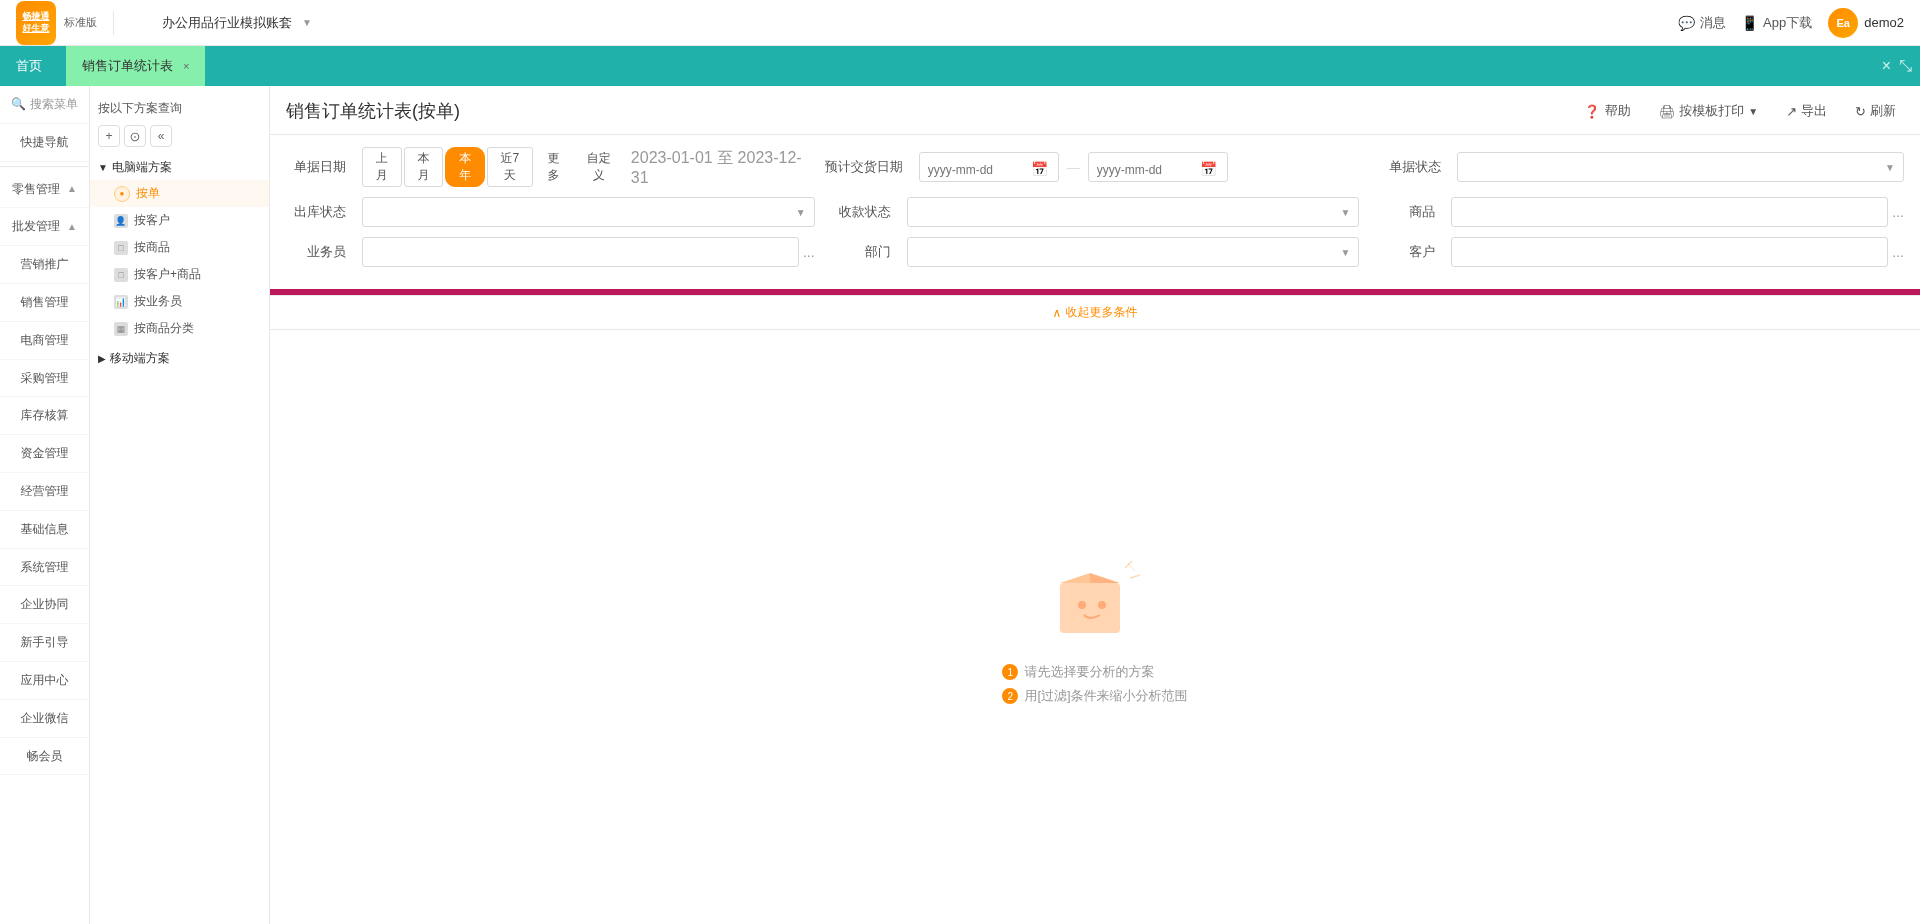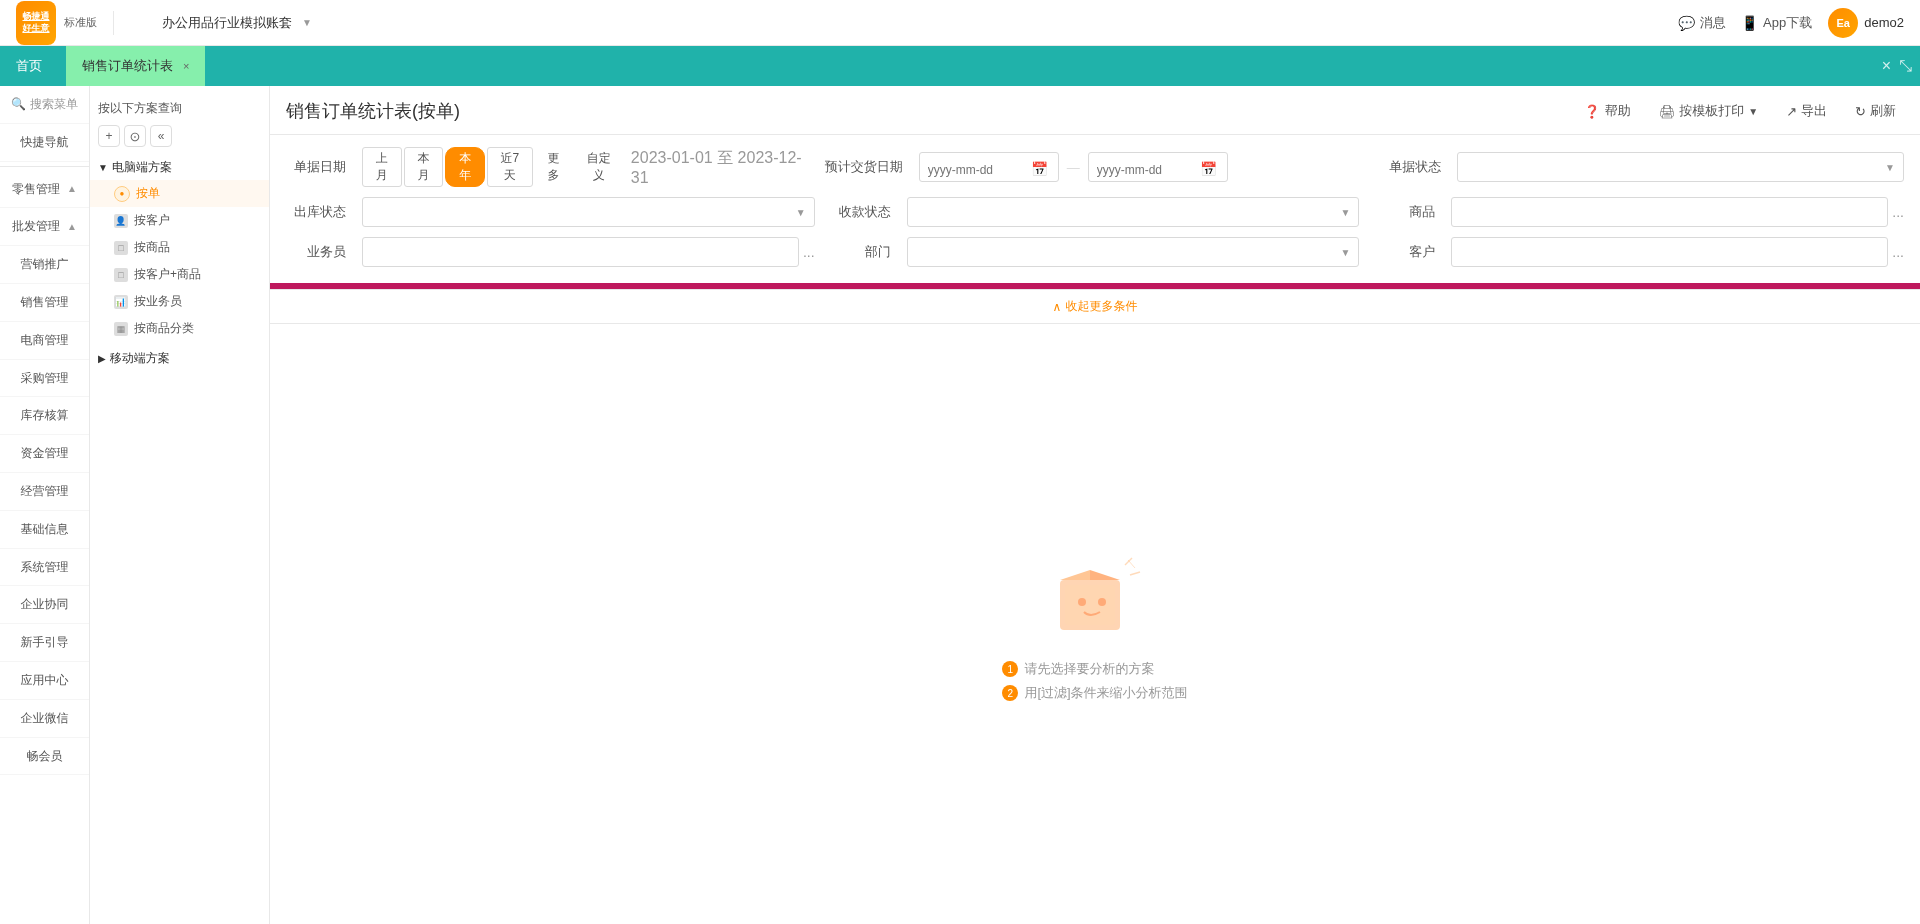--- a/index.html
+++ b/index.html
@@ -460,21 +460,21 @@
 
           <span class="filter-label">商品</span>
           <div style="display:flex;align-items:center;gap:4px;">
             <div class="filter-select" style="flex:1;">
               <span class="filter-select-text"></span>
             </div>
             <span class="ellipsis-btn">...</span>
           </div>
         </div>
 
-        <div style="display:grid;grid-template-columns:auto 1fr auto 1fr auto 1fr;gap:8px 16px;align-items:center;margin-bottom:4px;">
+        <div style="display:grid;grid-template-columns:auto 1fr auto 1fr auto 1fr;gap:8px 16px;align-items:center;margin-bottom:10px;">
           <span class="filter-label">业务员</span>
           <div style="display:flex;align-items:center;gap:4px;">
             <div class="filter-select" style="flex:1;">
               <span class="filter-select-text"></span>
             </div>
             <span class="ellipsis-btn">...</span>
           </div>
 
           <span class="filter-label">部门</span>
           <div class="filter-select">

